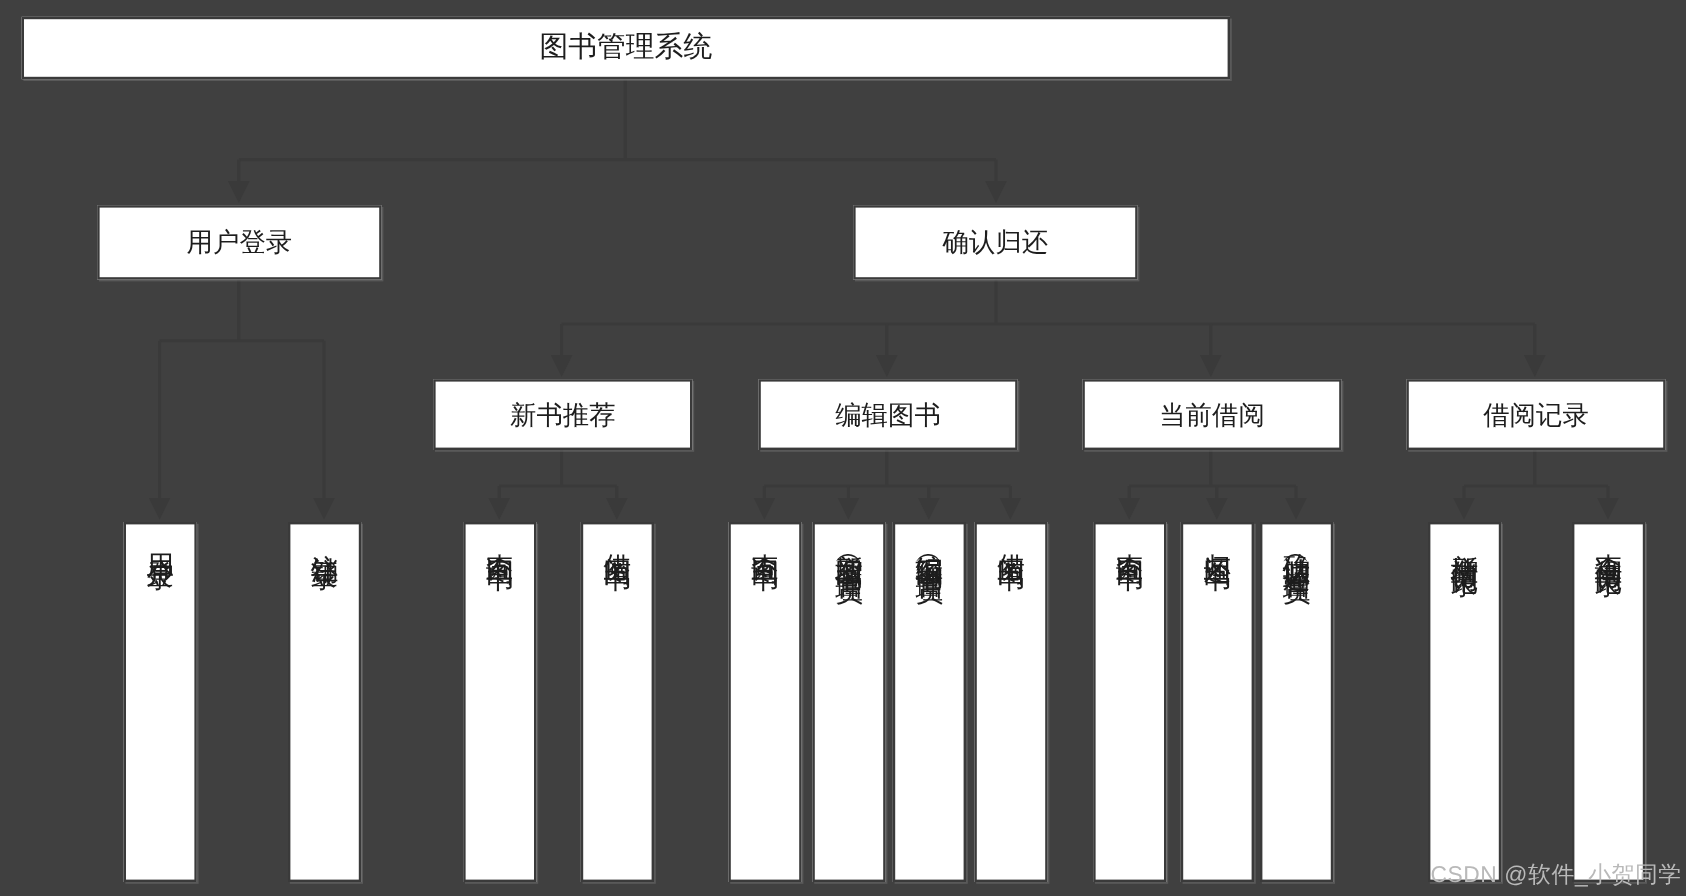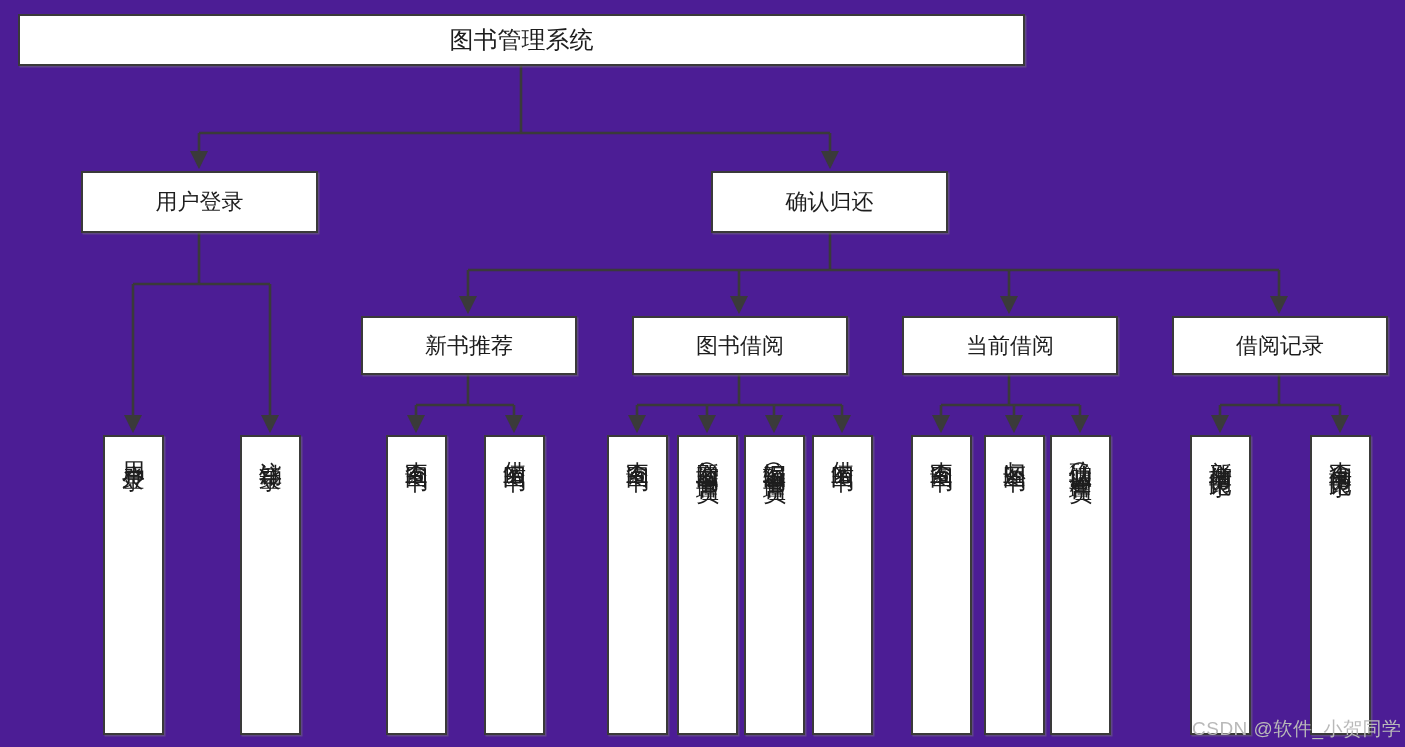--- a/index.html
+++ b/index.html
@@ -7,21 +7,21 @@
     padding: 0;
     background: #ffffff;
   }
   body {
     font-family: "Liberation Sans", "DejaVu Sans", sans-serif;
   }
   #canvas {
     position: relative;
     width: 1405px;
     height: 747px;
-    background: #4c1d95;
+    background: #404040;
     overflow: hidden;
   }
   svg.wires {
     position: absolute;
     left: 0;
     top: 0;
     width: 1405px;
     height: 747px;
     pointer-events: none;
   }
@@ -131,21 +131,21 @@
     <span class="lbl">用户登录</span>
   </div>
   <div class="node mid" style="left:711px; top:171px; width:237px; height:62px;">
     <span class="lbl">确认归还</span>
   </div>
 
   <div class="node mid" style="left:361px; top:316px; width:216px; height:59px;align-items:center;">
     <span class="lbl">新书推荐</span>
   </div>
   <div class="node mid" style="left:632px; top:316px; width:216px; height:59px;">
-    <span class="lbl">图书借阅</span>
+    <span class="lbl">编辑图书</span>
   </div>
   <div class="node mid" style="left:902px; top:316px; width:216px; height:59px;">
     <span class="lbl">当前借阅</span>
   </div>
   <div class="node mid" style="left:1172px; top:316px; width:216px; height:59px;">
     <span class="lbl">借阅记录</span>
   </div>
 
   <div class="node leaf" style="left:103px; top:435px; width:61px; height:300px;">
     <span class="lbl">用户登录</span>

